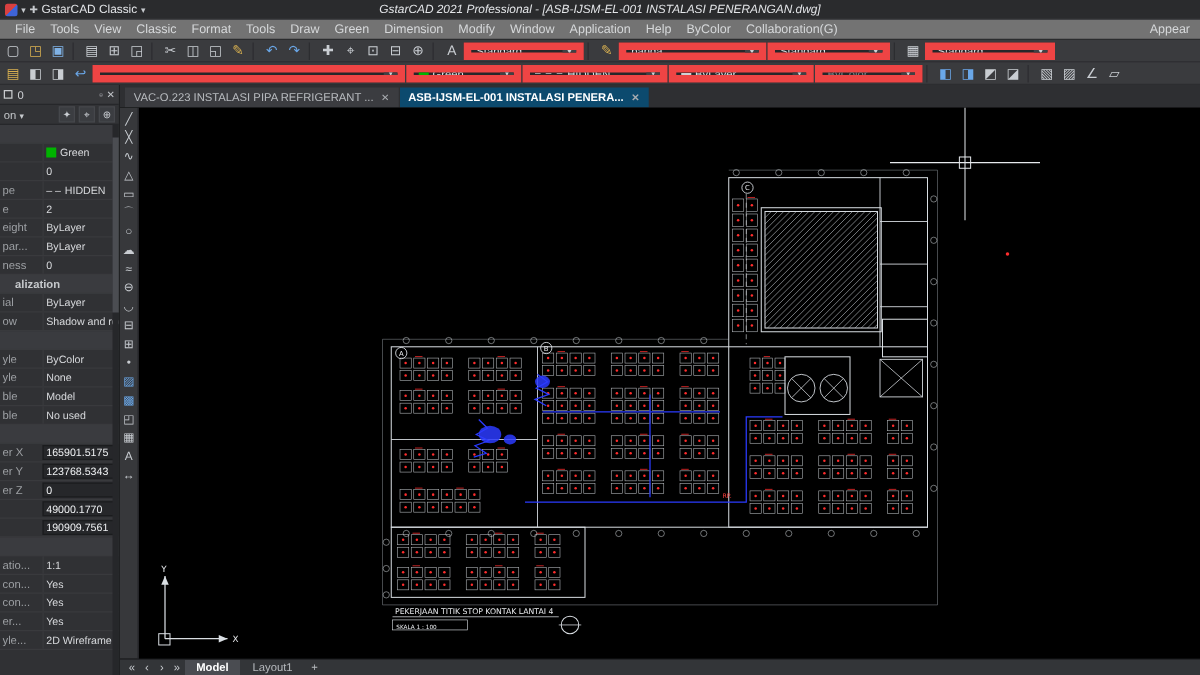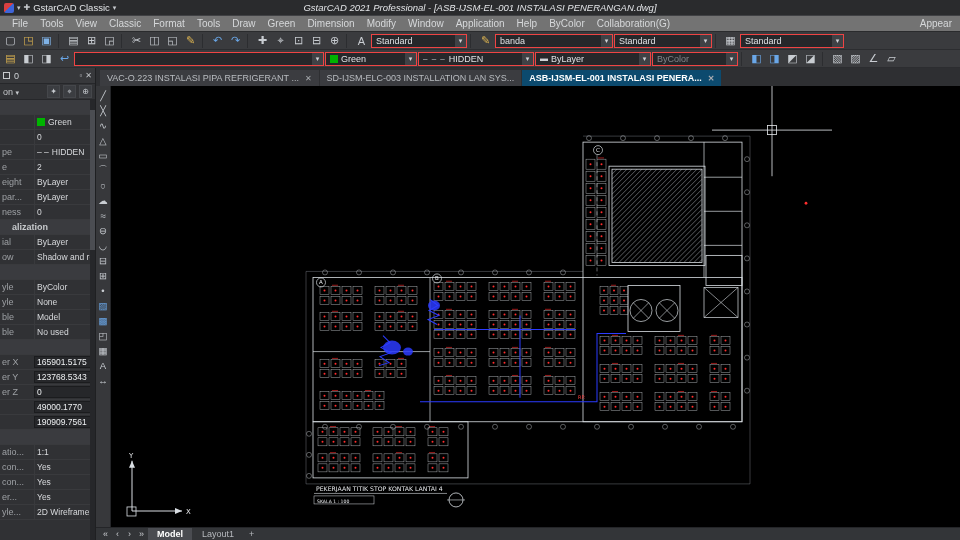--- a/index.html
+++ b/index.html
@@ -24,21 +24,21 @@
   .menu-items { display:flex; }
   .menu-item { padding:0 6px; color:#d6d8da; }
   .menu-right { margin-left:auto; color:#d6d8da; padding-right:2px; }
 
   
   .toolbar { height:18px; background:#3a3b3e; display:flex; align-items:center; padding:0 2px;
              gap:1px; border-bottom:1px solid #2c2d30; flex:0 0 auto; }
   .tb-icon { width:17px; height:16px; display:flex; align-items:center; justify-content:center;
              font-size:11px; color:#c9cdd2; }
   .tb-sep { width:4px; height:14px; border-left:1px solid #2c2d30; margin:0 2px; }
-  .combo { height:14px; background:#26272a; border:1px solid #ef4444; display:flex;
+  .combo { height:14px; background:#26272a; border:6px solid #ef4444; display:flex;
            align-items:center; padding:0 0 0 4px; gap:3px; color:#dfe1e4; font-size:9px;
            white-space:nowrap; overflow:hidden; flex:0 0 auto; }
   .combo .cbx { margin-left:auto; width:11px; height:12px; background:#3f4145; display:flex;
                 align-items:center; justify-content:center; font-size:7px; color:#cfd2d6; flex:0 0 auto; }
   .combo .swatch { width:8px; height:8px; flex:0 0 auto; }
   .combo .lt-glyph { letter-spacing:1px; font-size:8px; color:#cfd2d6; }
   .combo .lw-glyph { font-size:8px; color:#cfd2d6; }
   .combo.disabled { color:#83868b; }
 
   
@@ -386,23 +386,20 @@
       <div class="pal-scroll">
         <div class="pal-thumb"></div>
       </div>
     </div>
 
     <div class="workarea">
       <div class="doc-tabbar">
           <div class="doc-tab">
             <span>VAC-O.223 INSTALASI PIPA REFRIGERANT ...</span>
             <span class="tab-close">✕</span>
-          </div>
-          <div class="doc-tab">
-            <span>SD-IJSM-ELC-003 INSTALLATION LAN SYS...</span>
           </div>
           <div class="doc-tab active">
             <span>ASB-IJSM-EL-001 INSTALASI PENERA...</span>
             <span class="tab-close">✕</span>
           </div>
         </div>
       <div class="canvas-wrap">
         <div class="side-toolbar">
             <span class="st-icon">╱</span>
             <span class="st-icon">╳</span>

